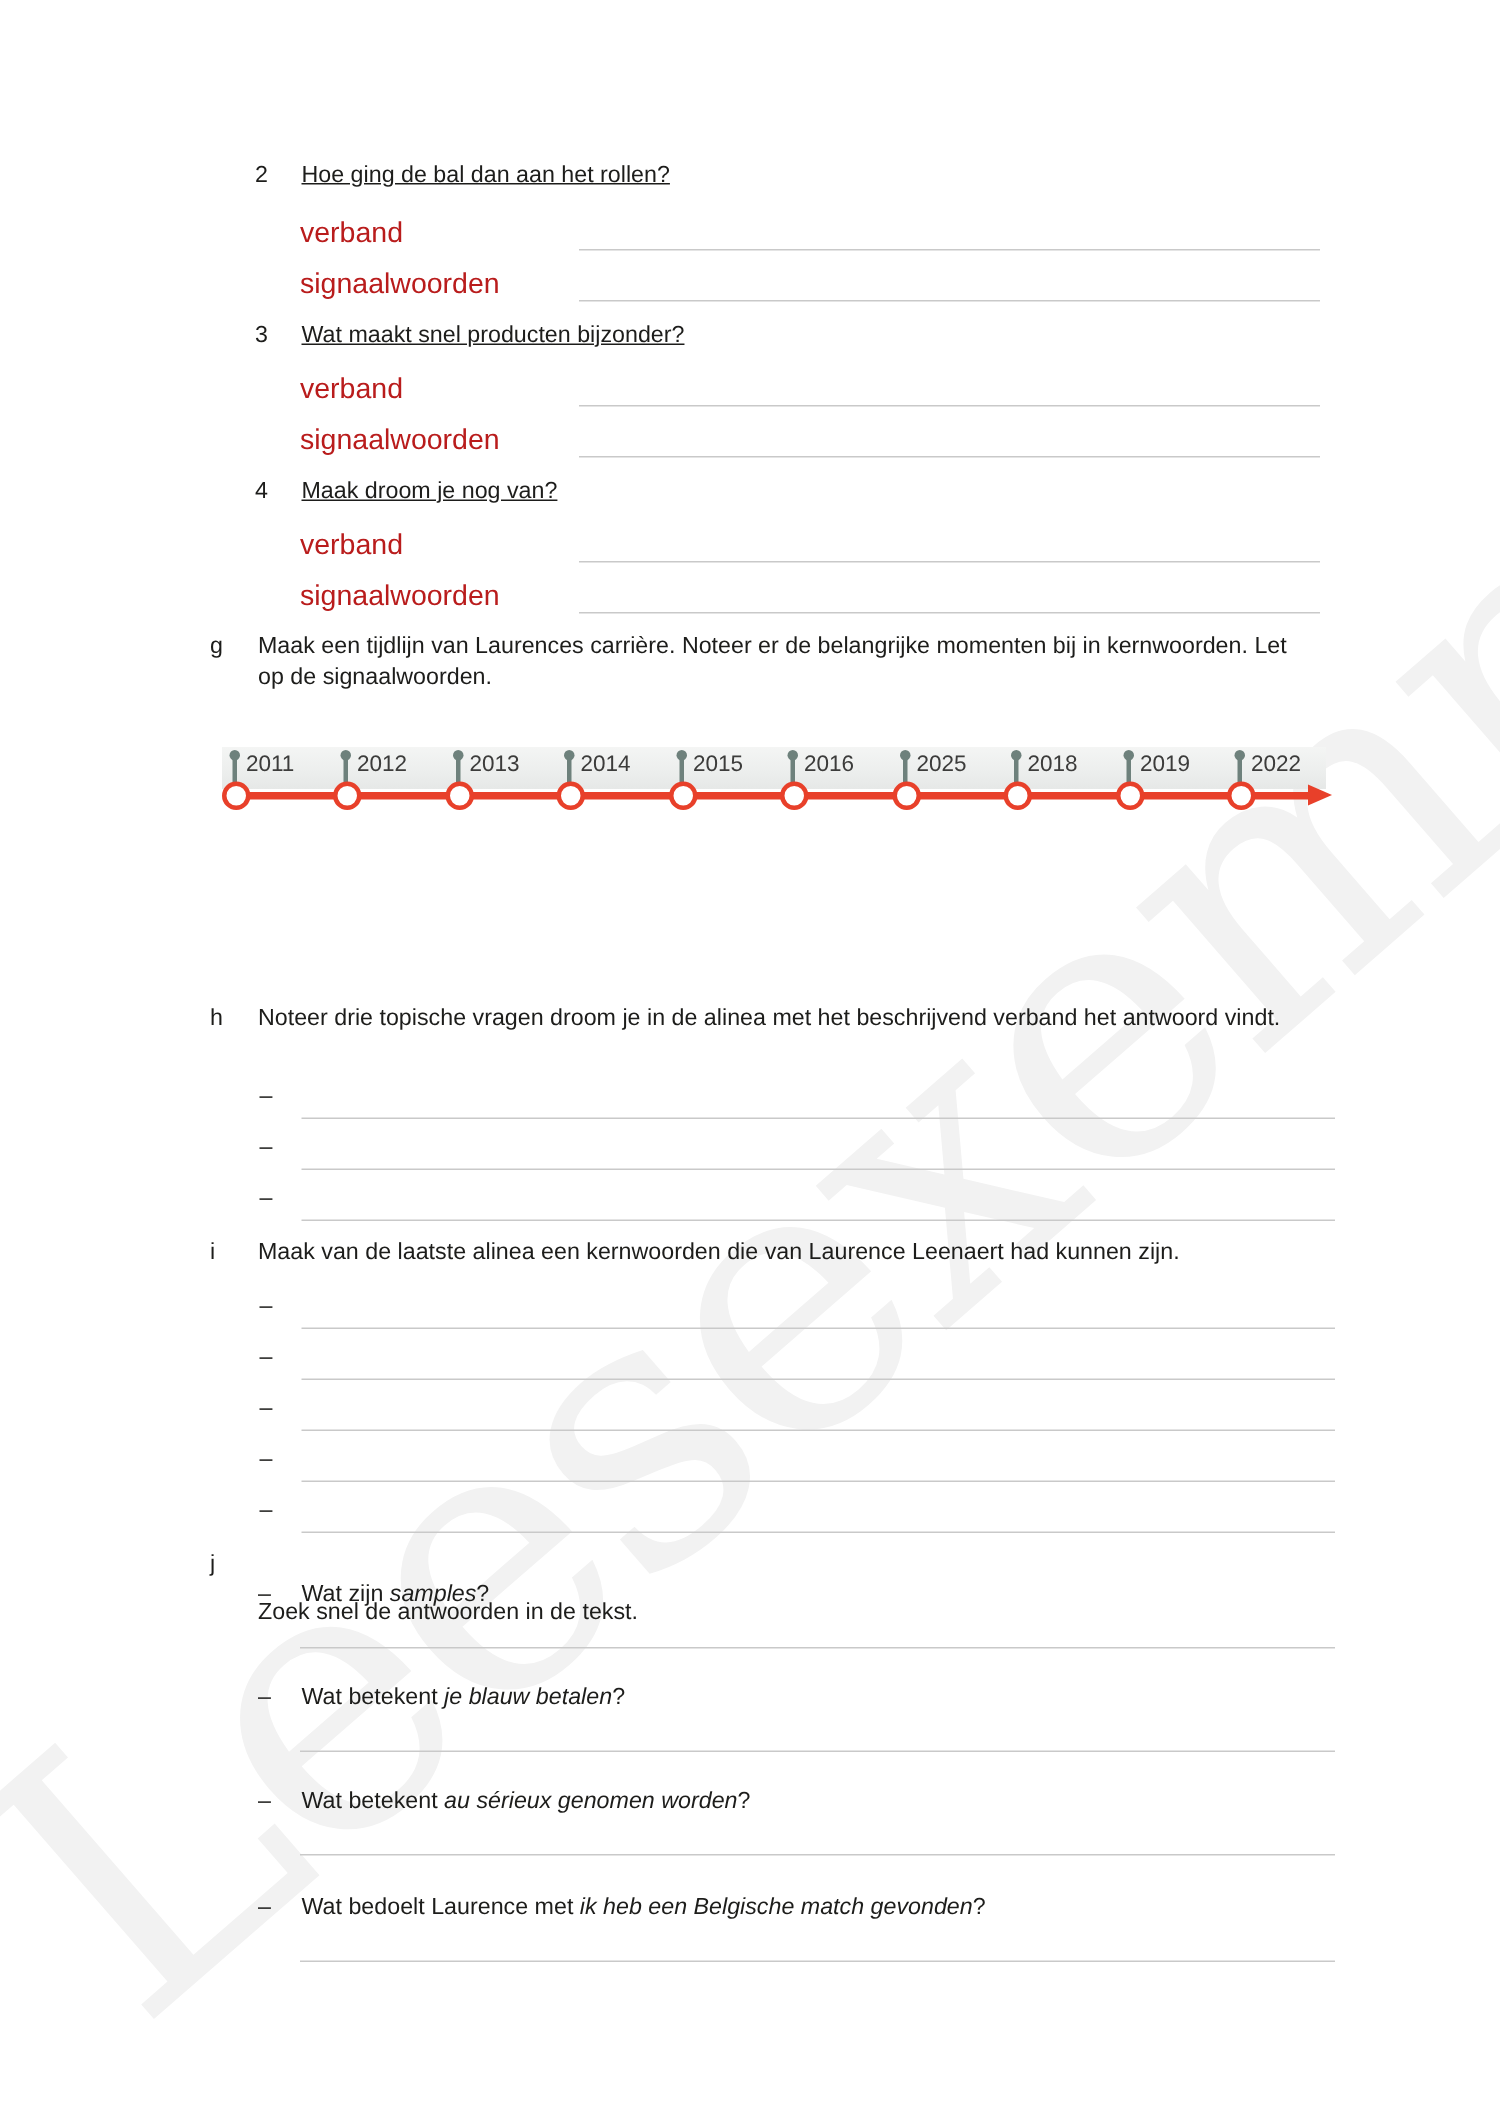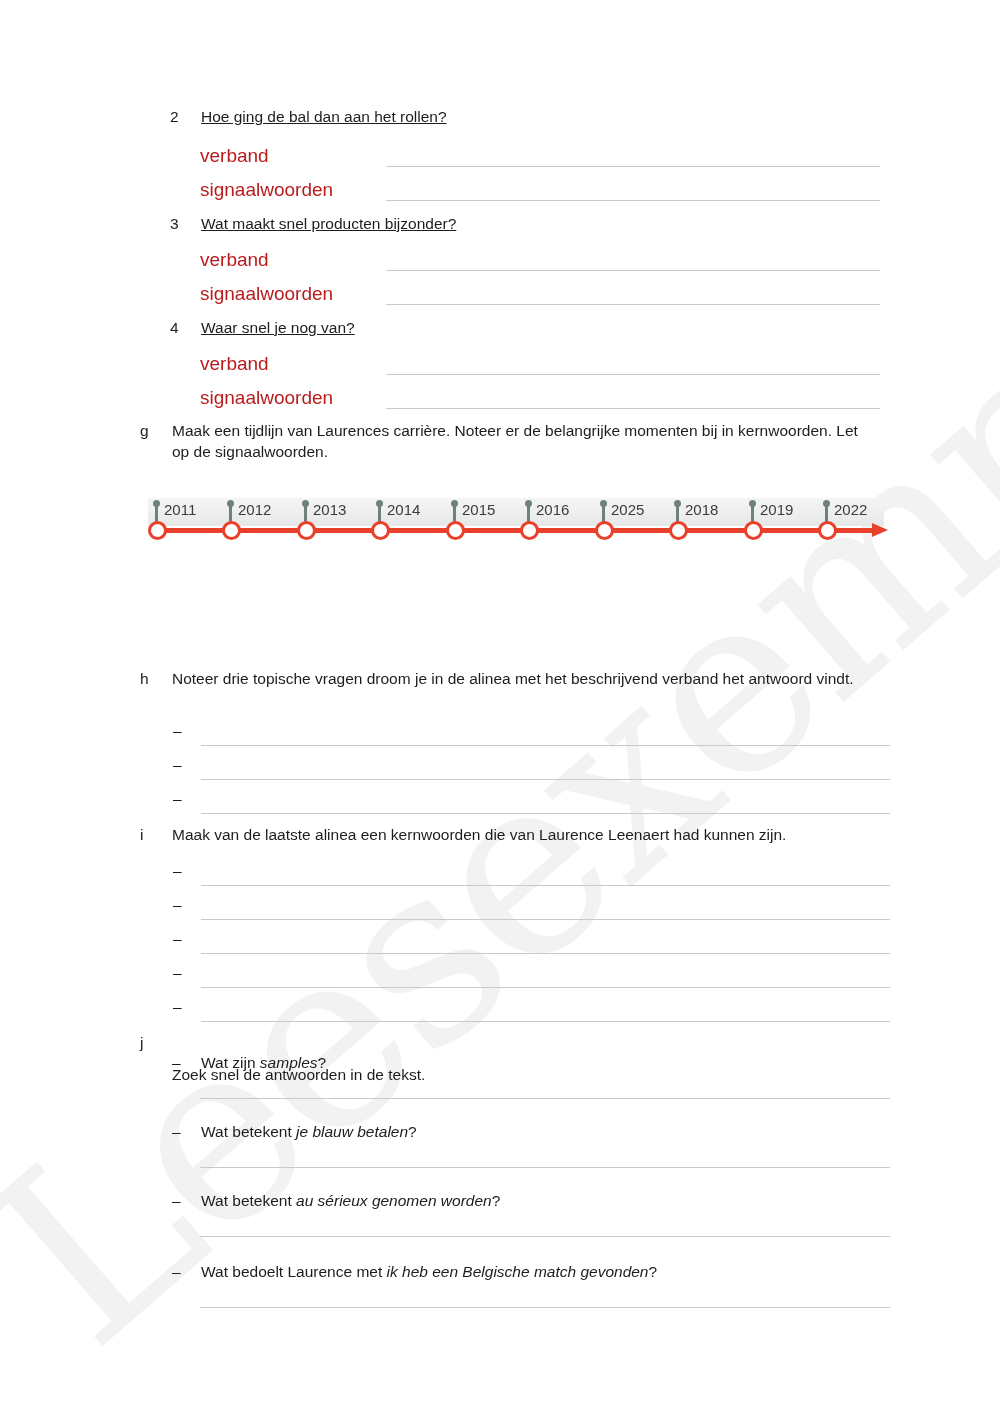--- a/index.html
+++ b/index.html
@@ -303,21 +303,21 @@
     <span class="lab">verband</span>
     <span class="ruleline" style="left:186px;"></span>
   </div>
   <div class="labrow" style="left:200px; top:283px; width:690px;">
     <span class="lab">signaalwoorden</span>
     <span class="ruleline" style="left:186px;"></span>
   </div>
 
   <div class="qrow" style="left:170px; top:319px;">
     <span class="qnum">4</span>
-    <span class="qtext">Waar snel je nog van?</span>
+    <span class="qtext">Maak droom je nog van?</span>
   </div>
   <div class="labrow" style="left:200px; top:353px; width:690px;">
     <span class="lab">verband</span>
     <span class="ruleline" style="left:186px;"></span>
   </div>
   <div class="labrow" style="left:200px; top:387px; width:690px;">
     <span class="lab">signaalwoorden</span>
     <span class="ruleline" style="left:186px;"></span>
   </div>
 

